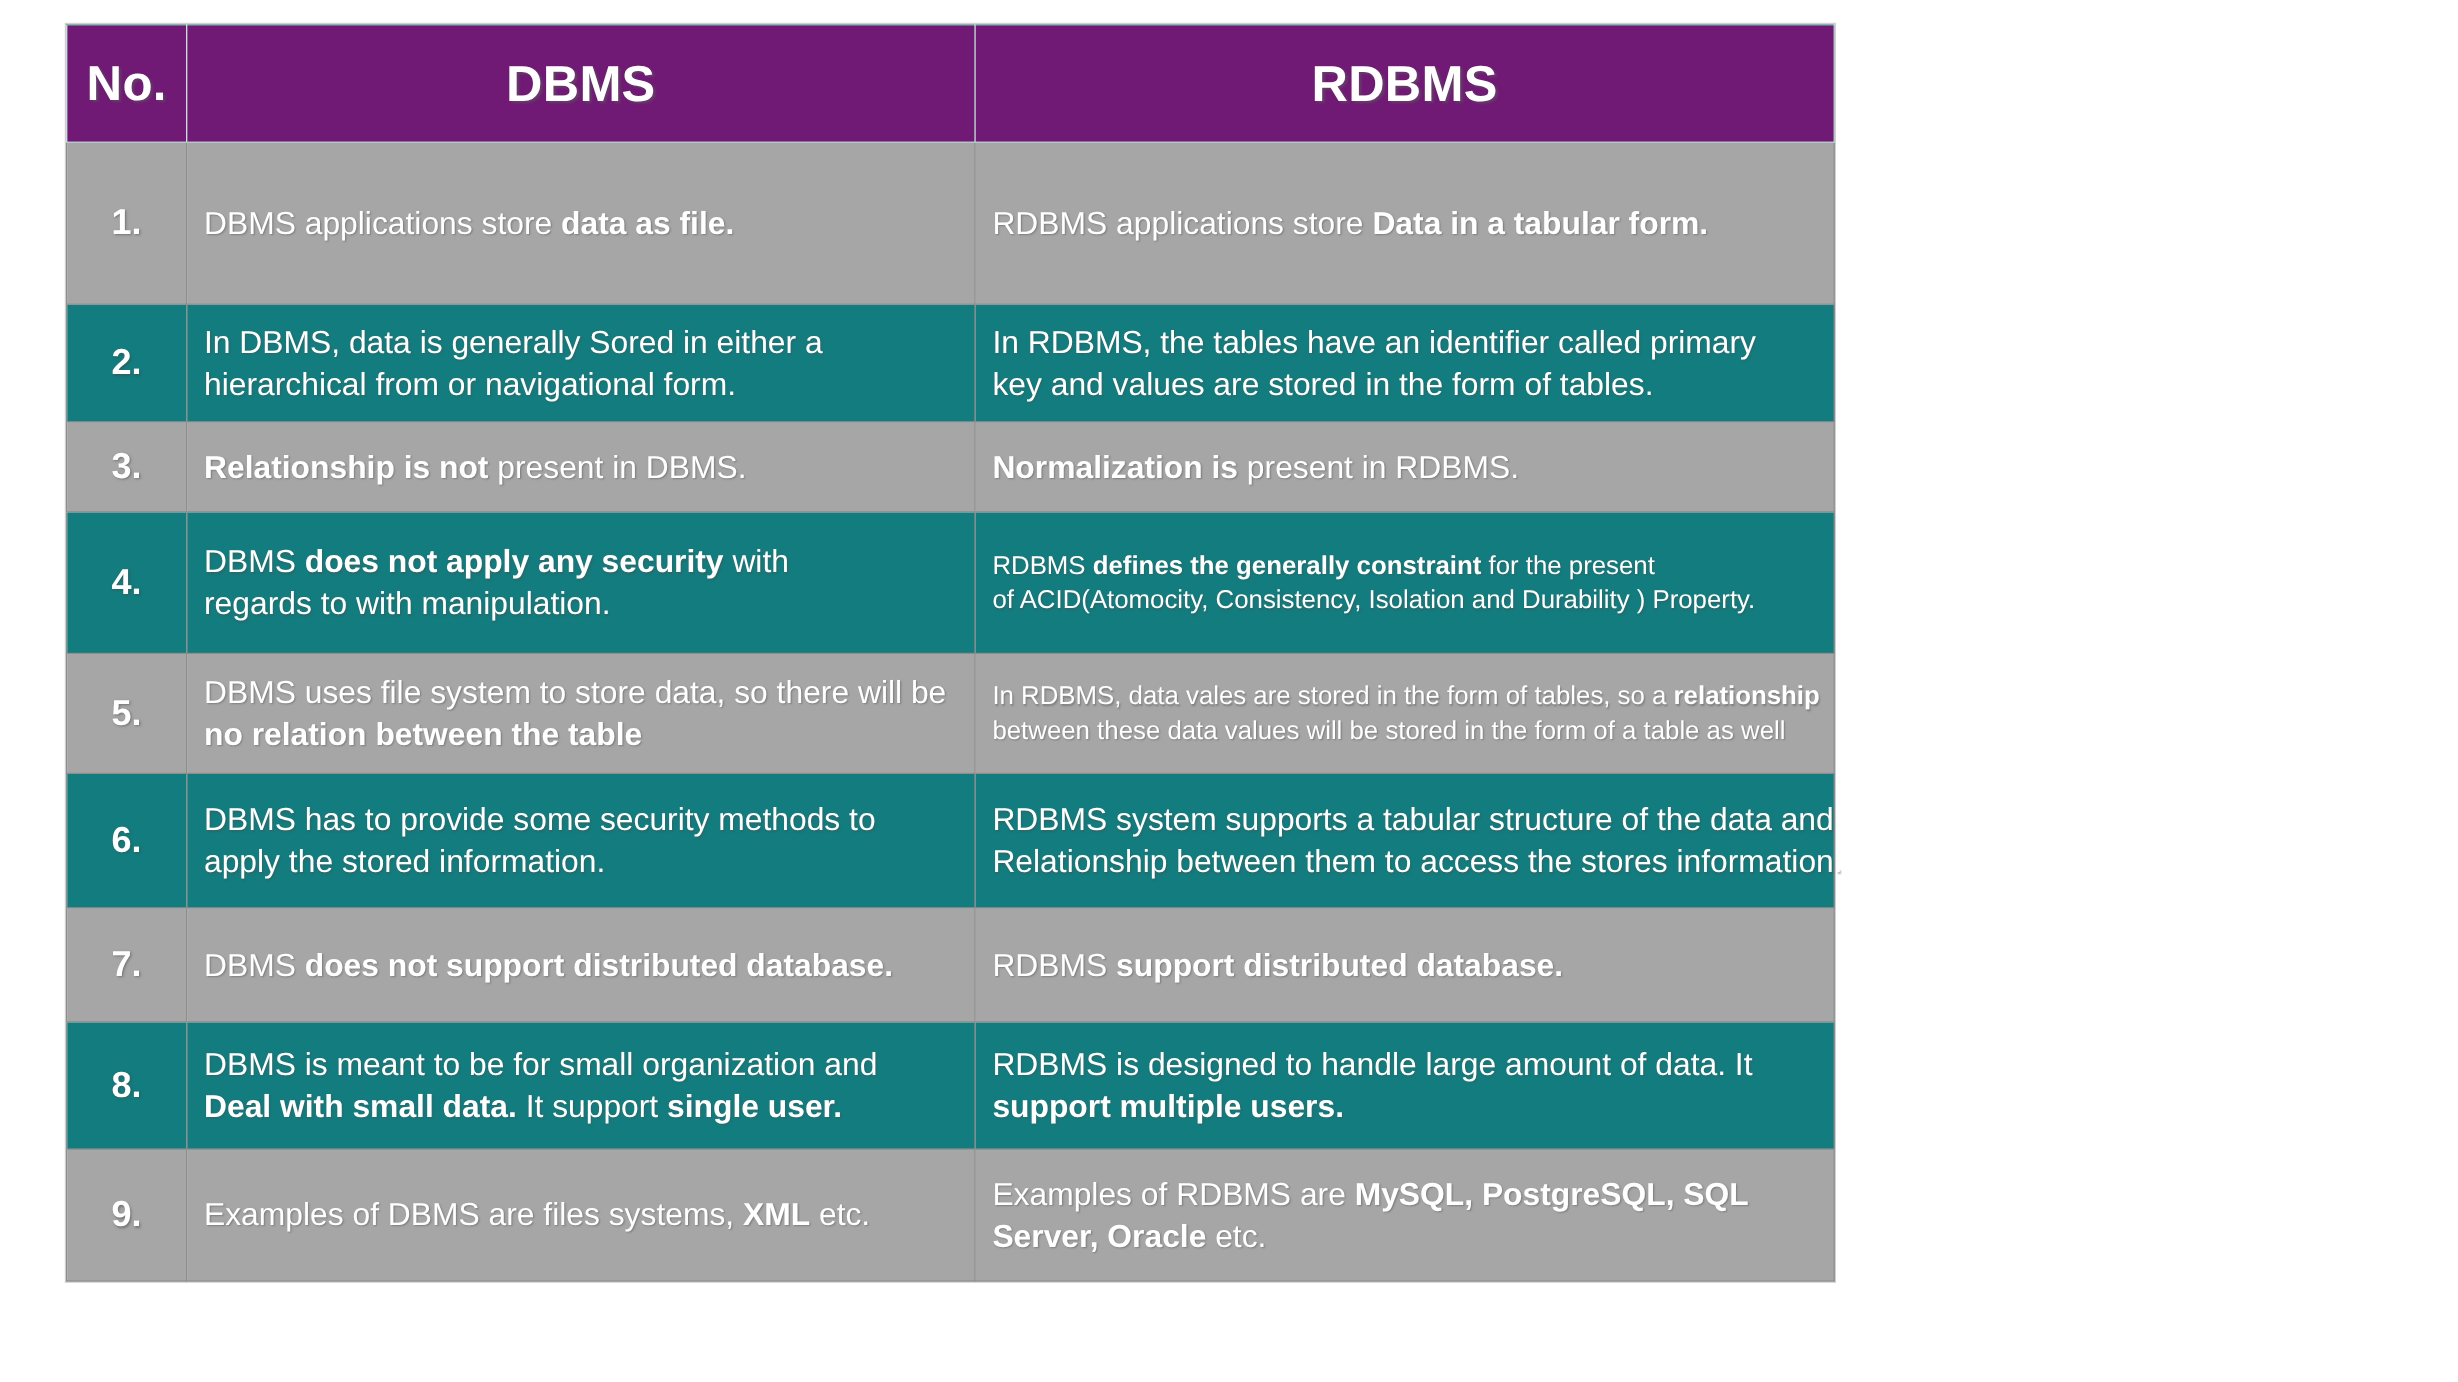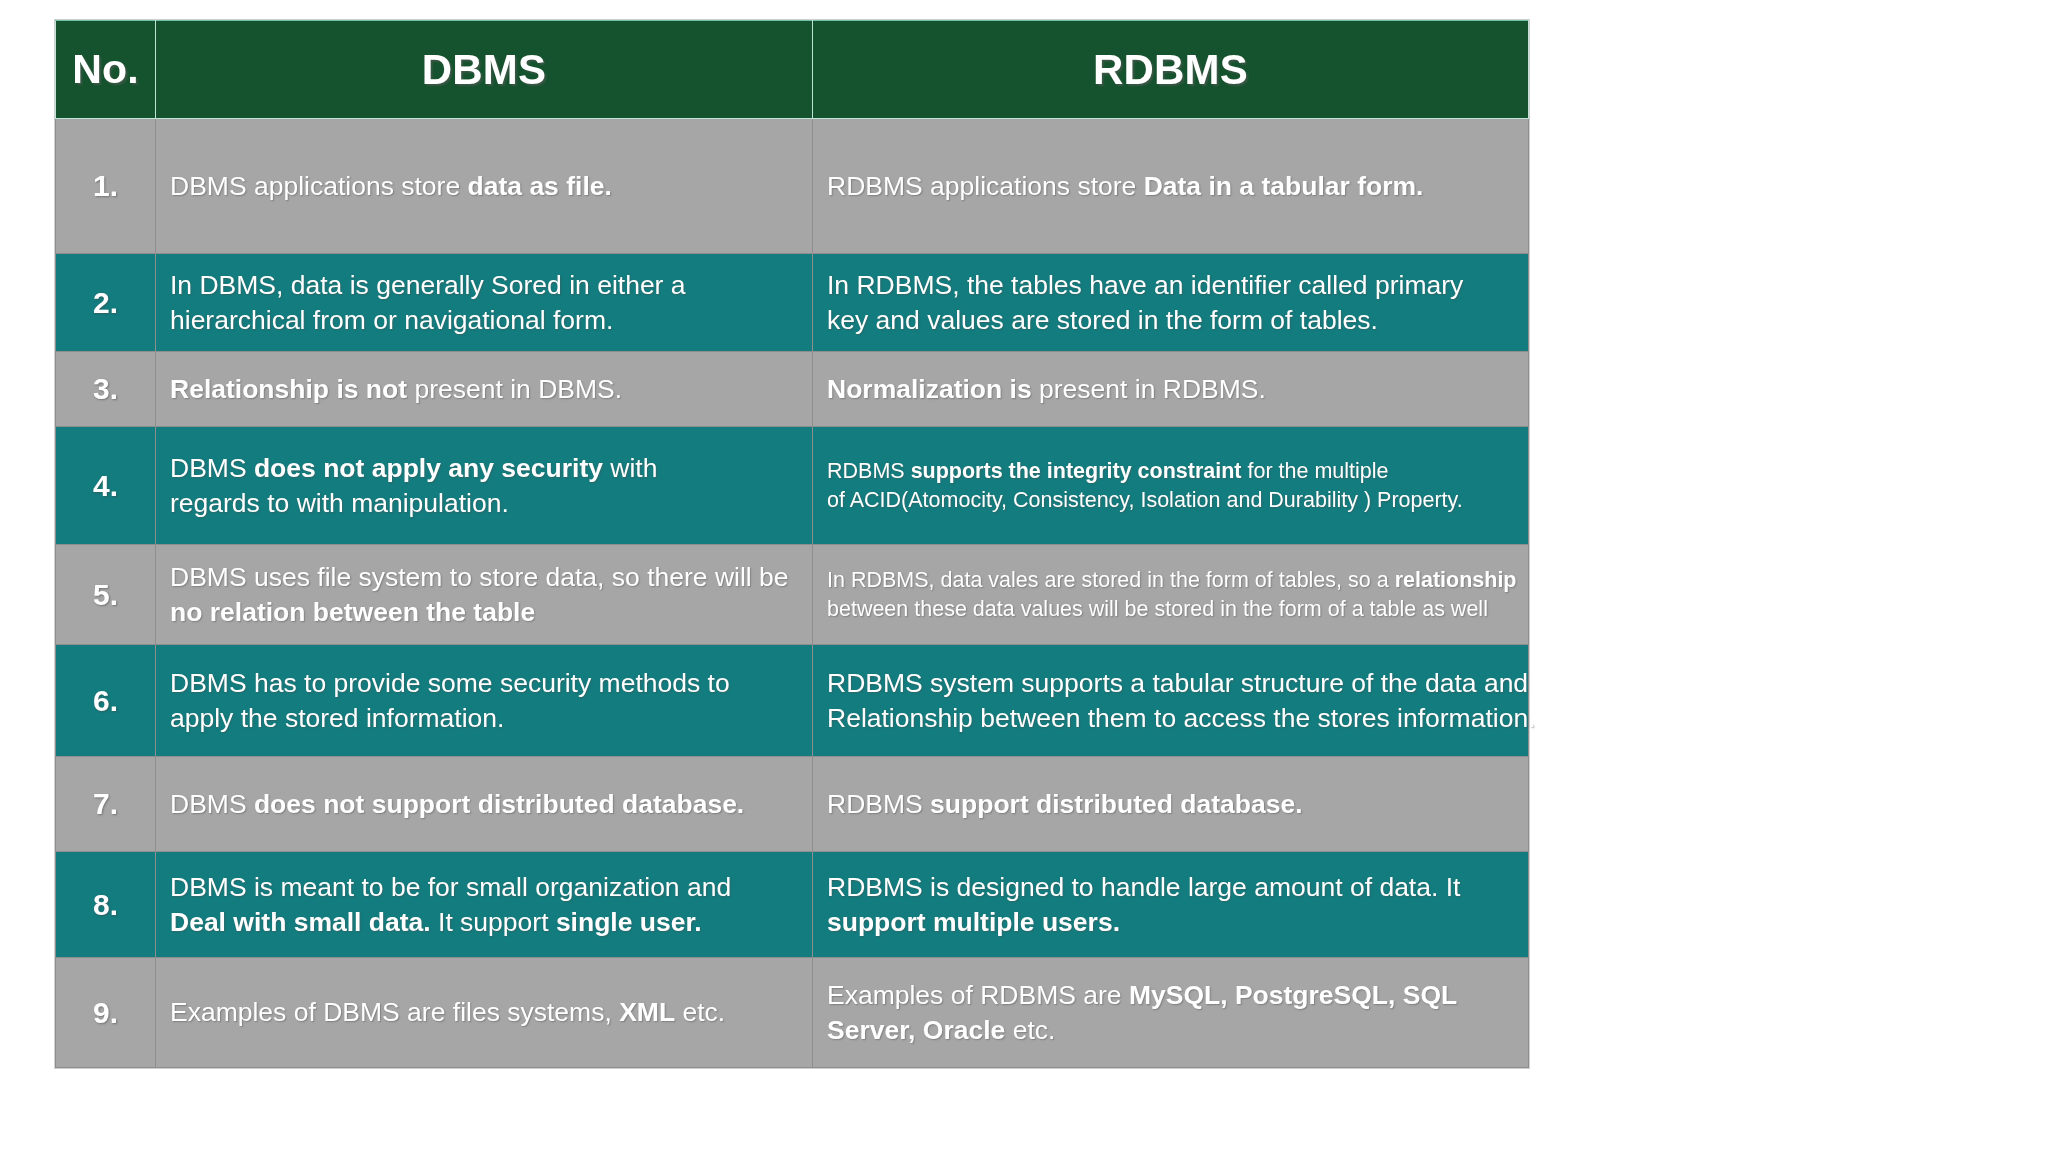--- a/index.html
+++ b/index.html
@@ -24,21 +24,21 @@
     vertical-align:middle;
     border:1px solid #8e8e8e;
   }
 
   col.c-no   { width:100px; }
   col.c-dbms { width:657px; }
   col.c-rdbms{ width:716px; }
 
   
   .hdr{
-    background:#14532d;
+    background:#701a75;
     height:97px;
     color:#ffffff;
     text-align:center;
     border-color:#bfe3d5 !important;
     border-top-color:#6FC2A7 !important;
   }
   .hdr .htxt{
     font-weight:bold;
     text-shadow:2px 2px 2px rgba(90,90,90,.55);
     letter-spacing:.2px;
@@ -125,21 +125,21 @@
             <span class="line"><b>Normalization is </b><span>present in RDBMS.</span></span>
           </td>
         </tr>
         <tr class="teal" style="height: 118px;">
           <td class="num">4.</td>
           <td class="cell">
             <span class="line"><span>DBMS </span><b>does not apply any security </b><span>with</span></span>
             <span class="line"><span>regards to with manipulation.</span></span>
           </td>
           <td class="cell small">
-            <span class="line"><span>RDBMS </span><b>supports the integrity constraint </b><span>for the multiple</span></span>
+            <span class="line"><span>RDBMS </span><b>defines the generally constraint </b><span>for the present</span></span>
             <span class="line"><span>of ACID(Atomocity, Consistency, Isolation and Durability ) Property.</span></span>
           </td>
         </tr>
         <tr class="gray" style="height: 100px;">
           <td class="num">5.</td>
           <td class="cell">
             <span class="line"><span>DBMS uses file system to store data, so there will be</span></span>
             <span class="line"><b>no relation between the table</b></span>
           </td>
           <td class="cell small">

